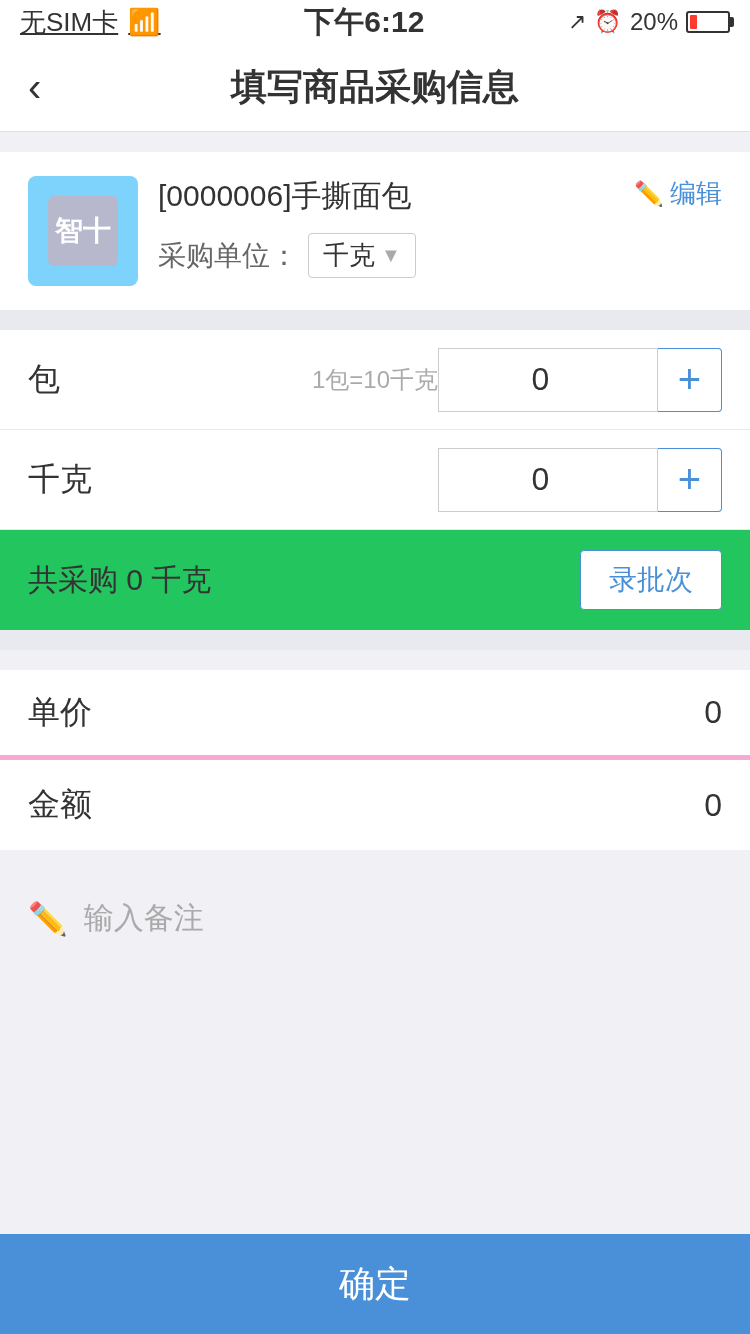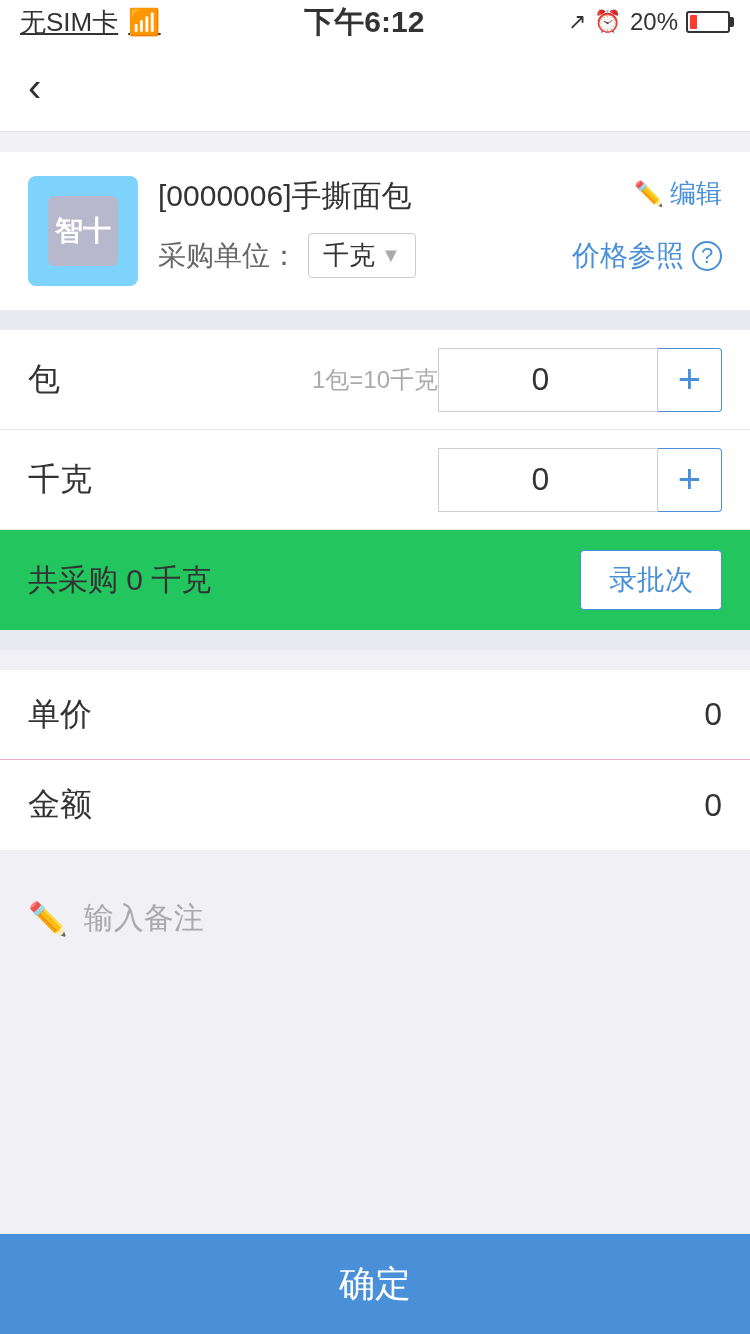--- a/index.html
+++ b/index.html
@@ -229,21 +229,21 @@
     }
 
     
     .price-section { background: #fff; margin-top: 20px; }
     .price-row {
       display: flex;
       align-items: center;
       justify-content: space-between;
       padding: 0 28px;
       height: 90px;
-      border-bottom: 1px solid #f9a8d4;
+      border-bottom: 5px solid #f9a8d4;
     }
     .price-row:last-child { border-bottom: none; }
     .price-row-label { font-size: 32px; color: #333; }
     .price-row-value { font-size: 32px; color: #333; }
 
     
     .remark-section {
       background: #f0f0f5;
       margin-top: 20px;
       padding: 28px;
@@ -289,40 +289,37 @@
     <span style="font-size:22px;">⏰</span>
     <span>20%</span>
     <div class="battery">
       <div class="battery-fill"></div>
     </div>
   </div>
 </div>
 
 <div class="nav-bar">
   <span class="nav-back">‹</span>
+  <span class="nav-title">填写商品采购信息</span>
 </div>
 
 <div class="product-card">
   <div class="product-thumb">
     <div class="product-thumb-inner">智十</div>
   </div>
   <div class="product-info">
     <div class="product-name">[0000006]手撕面包</div>
     <div class="product-unit-row">
       <div style="display:flex;align-items:center;">
         <span class="unit-label">采购单位：</span>
         <div class="unit-select">
           <span>千克</span>
           <span style="font-size:20px;color:#aaa;">▼</span>
         </div>
       </div>
-      <div class="price-ref">
-        <span>价格参照</span>
-        <span style="width:30px;height:30px;border:2px solid #4a90d9;border-radius:50%;display:inline-flex;align-items:center;justify-content:center;font-size:22px;color:#4a90d9;">?</span>
-      </div>
     </div>
   </div>
   <div class="edit-btn">
     <span style="font-size:24px;">✏️</span>
     <span>编辑</span>
   </div>
 </div>
 
 <div class="section-divider"></div>
 

